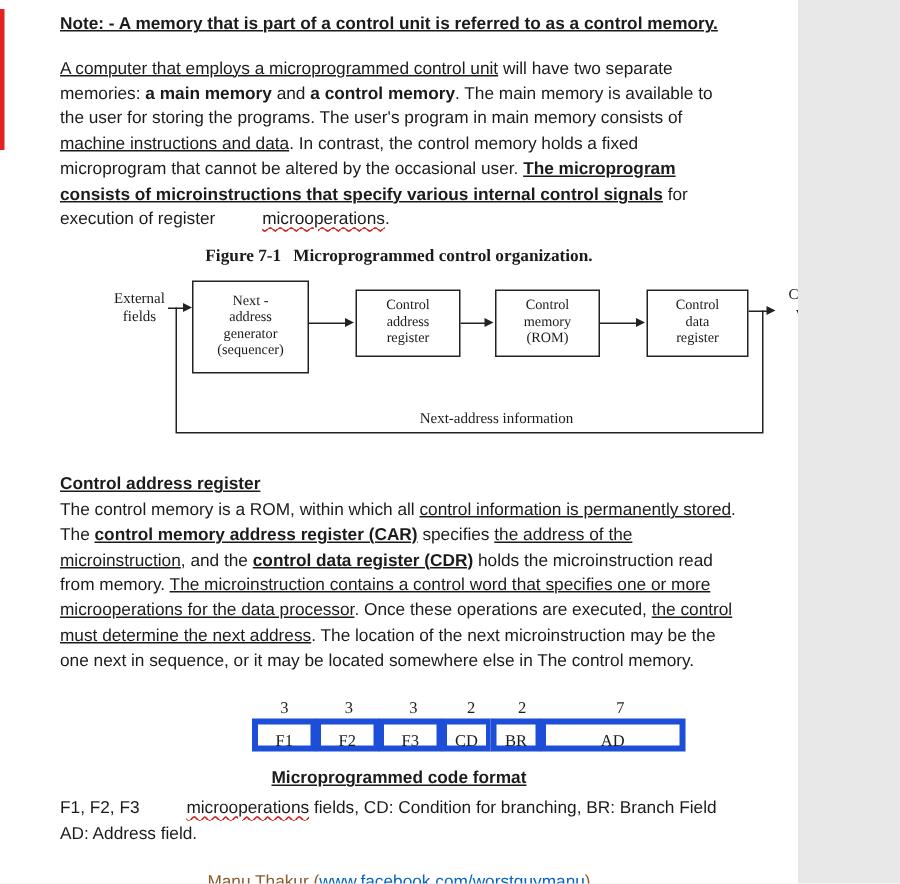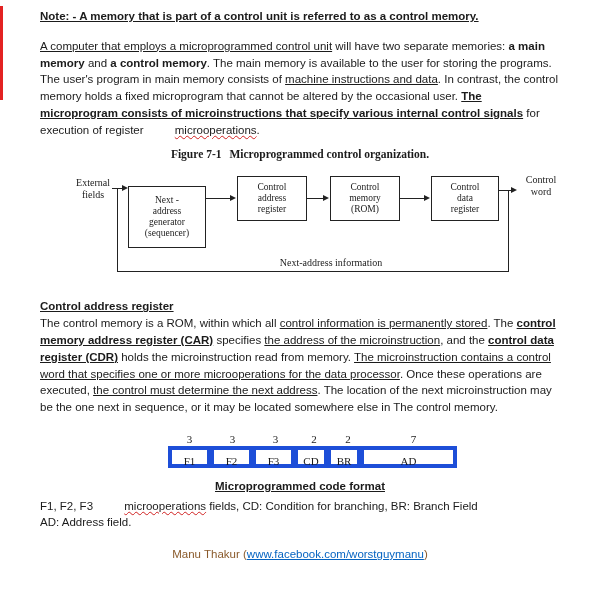--- a/index.html
+++ b/index.html
@@ -1,19 +1,19 @@
 <!DOCTYPE html>
 <html><head>
 <meta charset="utf-8">
 <style>
   html,body{margin:0;padding:0;}
   body{background:#e8e8e8;}
   .page{
     position:relative;
-    width:600px;height:589px;
+    width:532px;height:589px;
     box-sizing:border-box;
     background:#ffffff;
     padding:8px 40px 0 40px;
     font-family:"Liberation Sans",sans-serif;
     font-size:11.5px;
     line-height:1.46;
     color:#1b1b1b;
     overflow:hidden;
   }
   .red-mark{position:absolute;left:0;top:6px;width:3px;height:94px;background:#e32222;}
@@ -80,21 +80,21 @@
     <span class="fig-label">Figure 7-1</span><span>Microprogrammed control organization.</span>
   </div>
 
   <div class="diagram">
 
     <div class="dlabel" style="left:28px;top:10px;width:50px;">External
 fields</div>
     <div class="dlabel" style="left:478px;top:7px;width:46px;">Control
 word</div>
 
-    <div class="dbox" style="left:88px;top:19px;width:78px;height:62px;">Next -
+    <div class="dbox" style="left:88px;top:3px;width:78px;height:62px;">Next -
 address
 generator
 (sequencer)</div>
     <div class="dbox" style="left:197px;top:9px;width:70px;height:45px;">Control
 address
 register</div>
     <div class="dbox" style="left:290px;top:9px;width:70px;height:45px;">Control
 memory
 (ROM)</div>
     <div class="dbox" style="left:391px;top:9px;width:68px;height:45px;">Control

